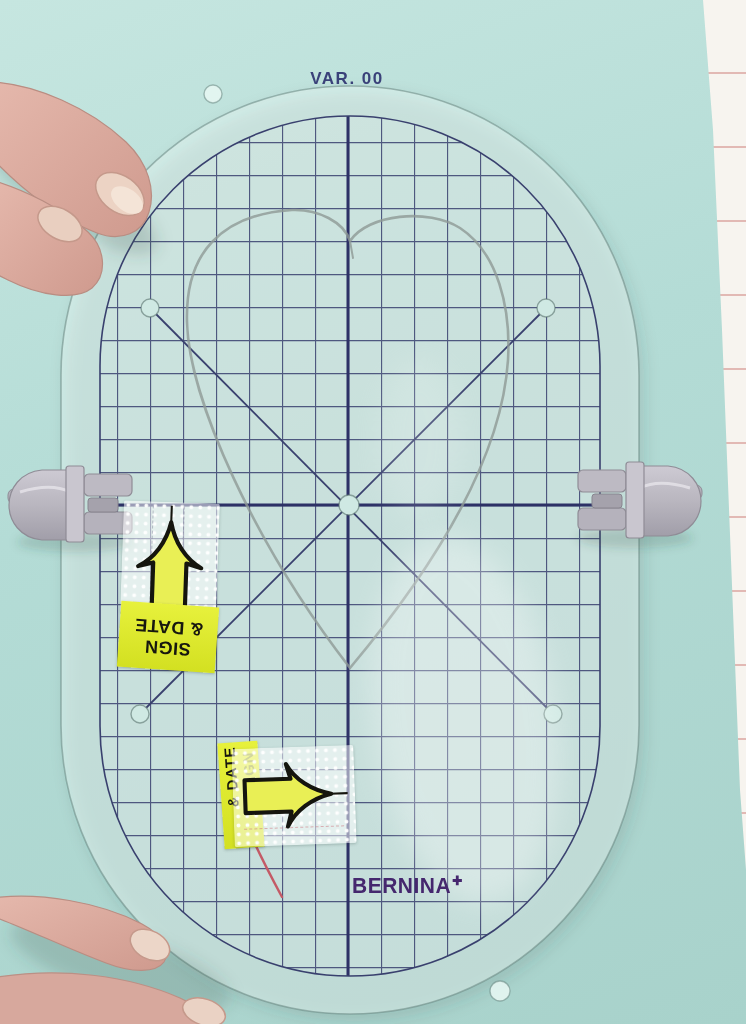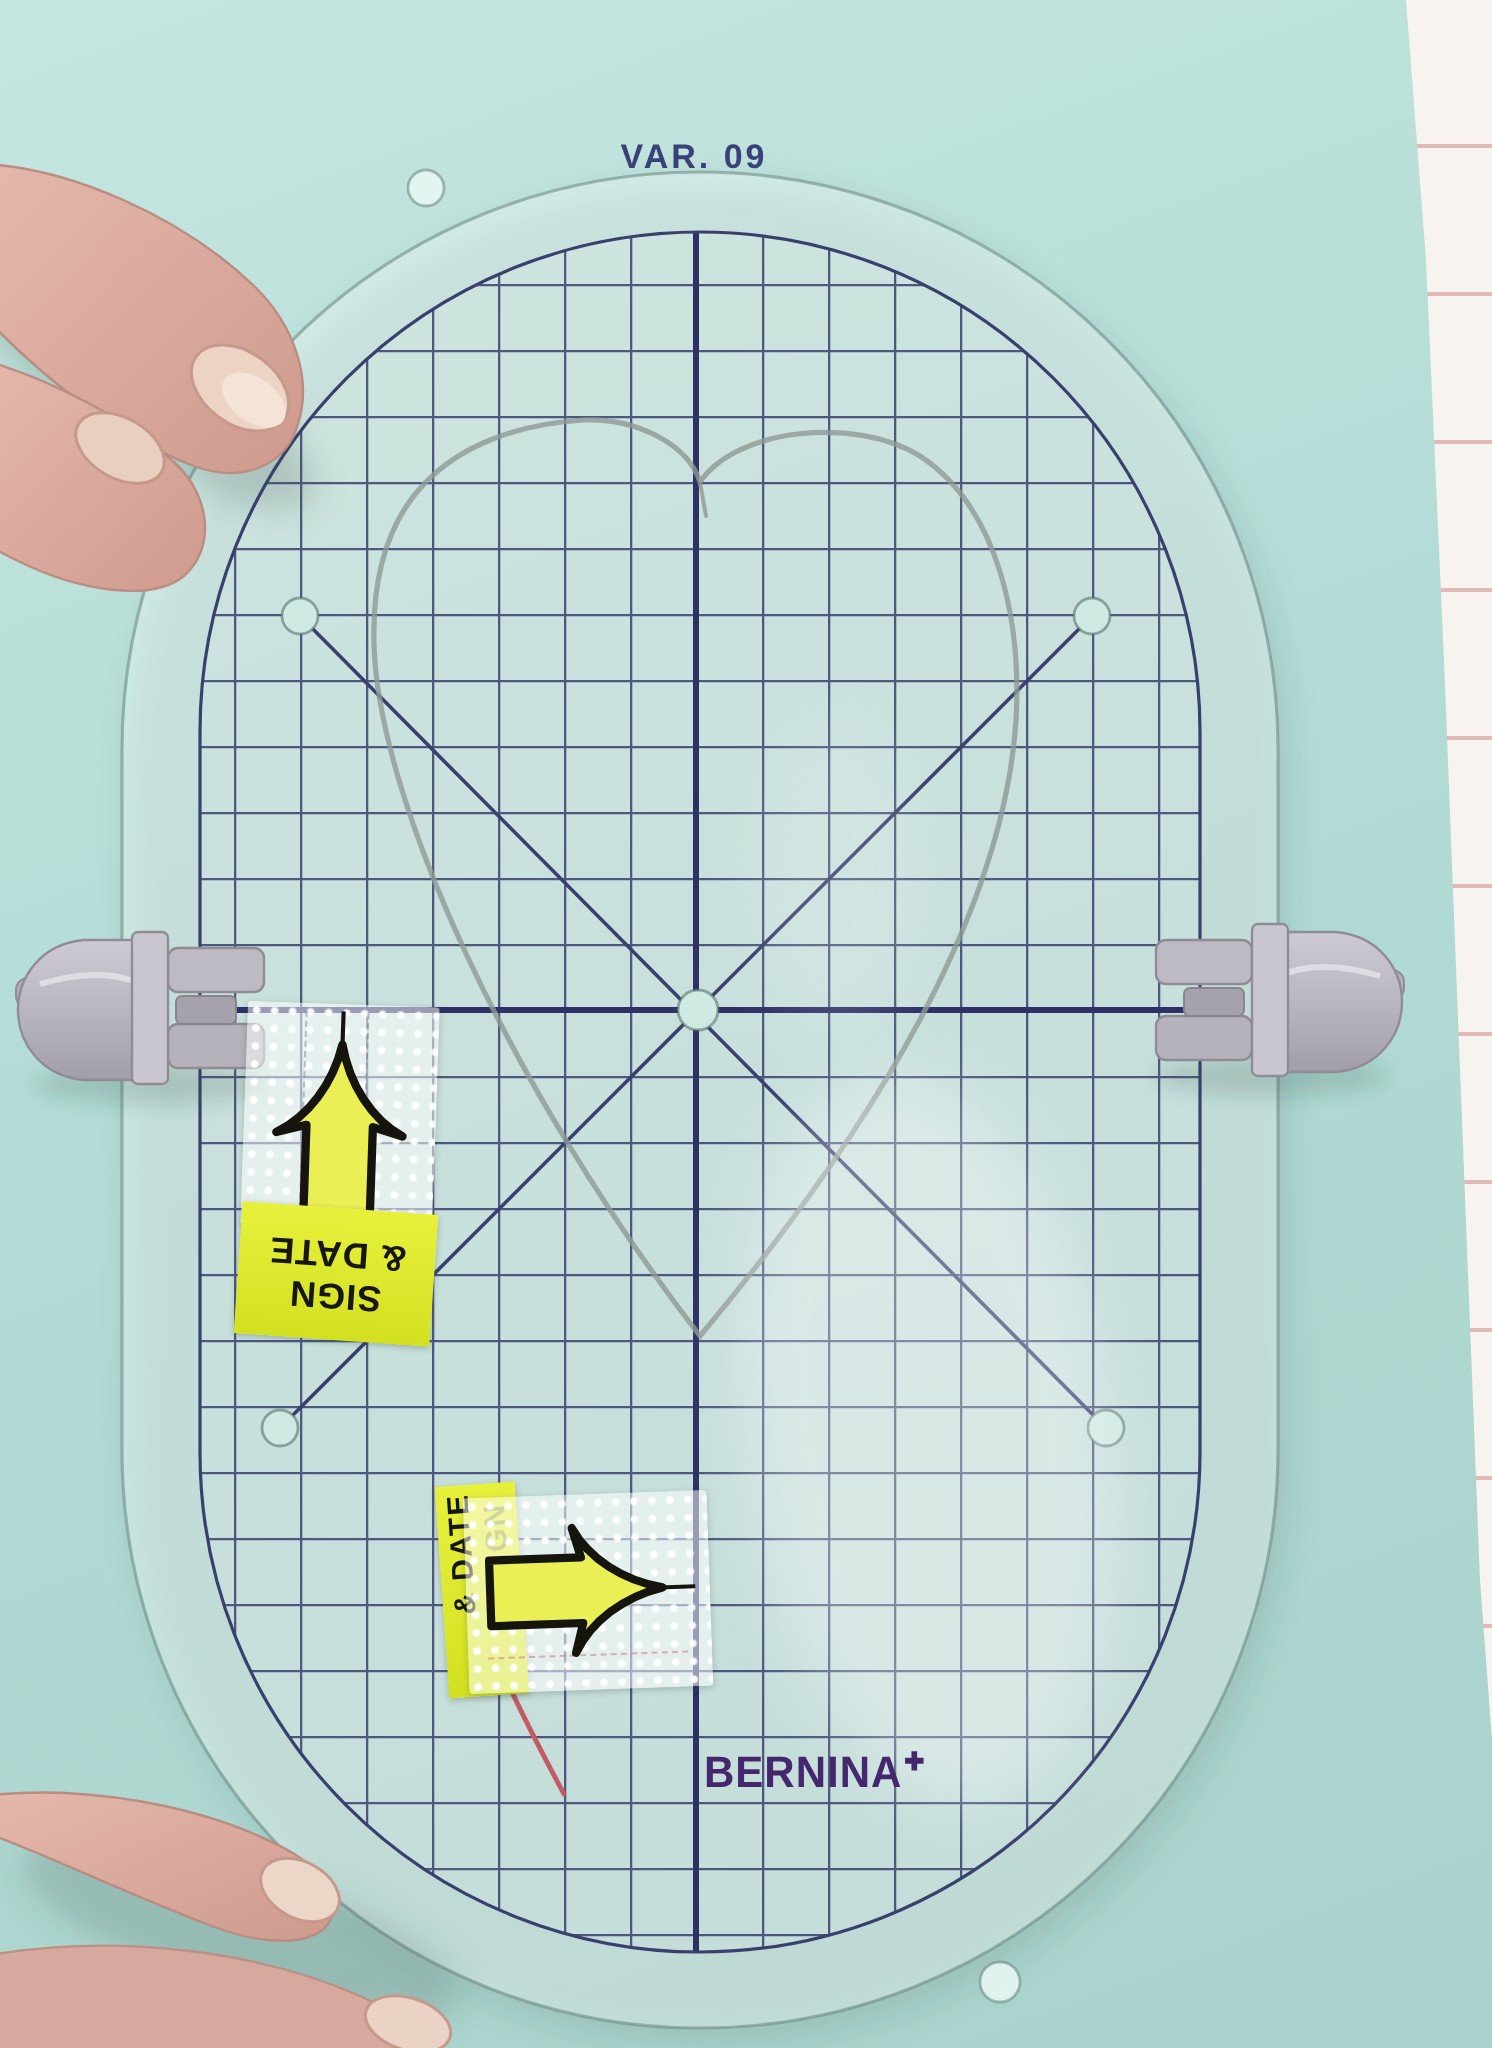--- a/index.html
+++ b/index.html
@@ -199,16 +199,16 @@
   <div class="tape" style="left:233px;top:747px;width:122px;height:98px;transform:rotate(-2deg);">
     <div class="dash-h" style="top:82%;"></div>
     <svg width="110" height="76" viewBox="-52 -45 134 90" style="position:absolute;left:8px;top:10px;">
       <g transform="rotate(90)">
         <line x1="0" y1="-78" x2="0" y2="-56" stroke="#15150e" stroke-width="2.5"></line>
         <path d="M 0,-58 C -5,-34 -19,-14 -38,-4 L -20,-9 L -20,47 L 20,47 L 20,-9 L 38,-4 C 19,-14 5,-34 0,-58 Z" fill="#e9ef55" stroke="#15150e" stroke-width="5" stroke-linejoin="round"></path>
       </g>
     </svg>
   </div>
 
-  <div class="var-label" data-bind="photo.template.variant_label">VAR. 09</div>
+  <div class="var-label" data-bind="photo.template.variant_label">VAR. 00</div>
   <div class="brand"><span data-bind="photo.template.brand">BERNINA</span><span class="plus" data-bind="photo.template.brand_plus">✚</span></div>
 
 </div>
 
 </body></html>

